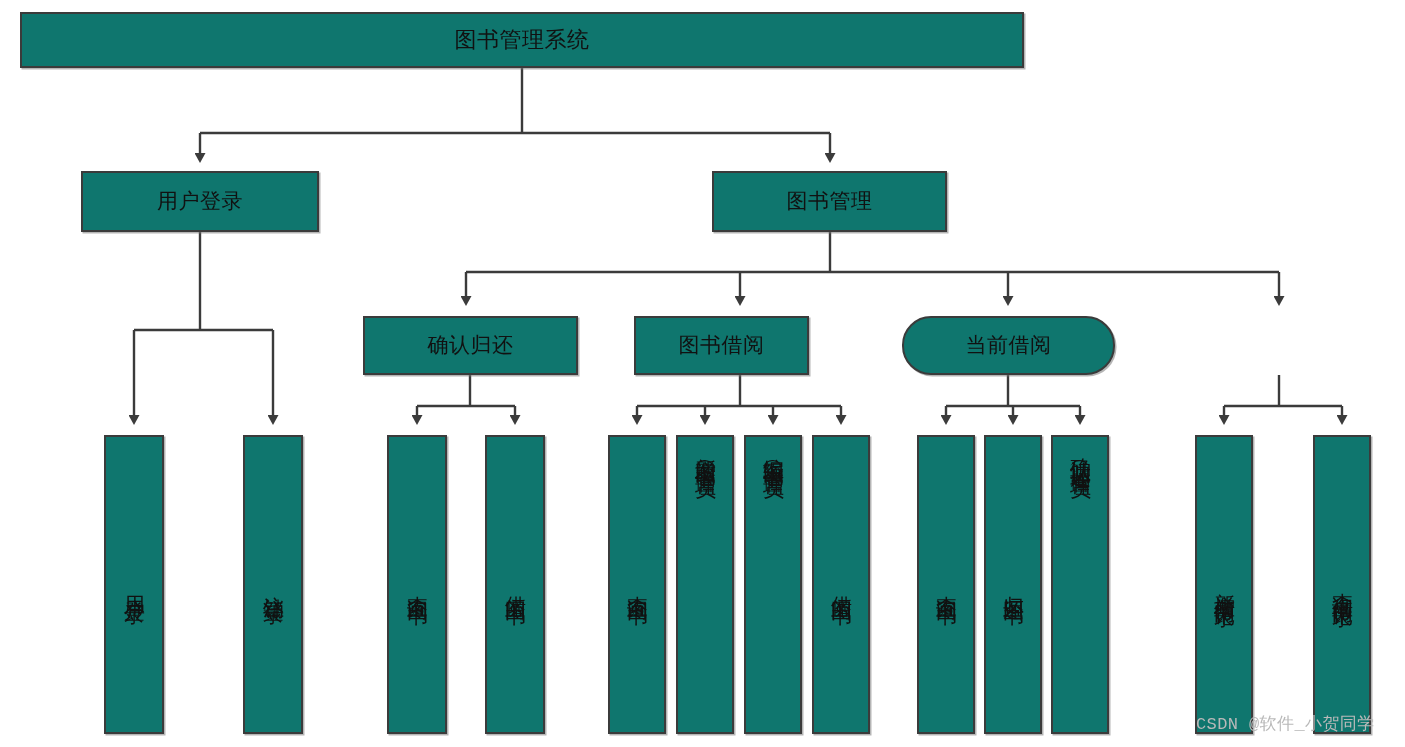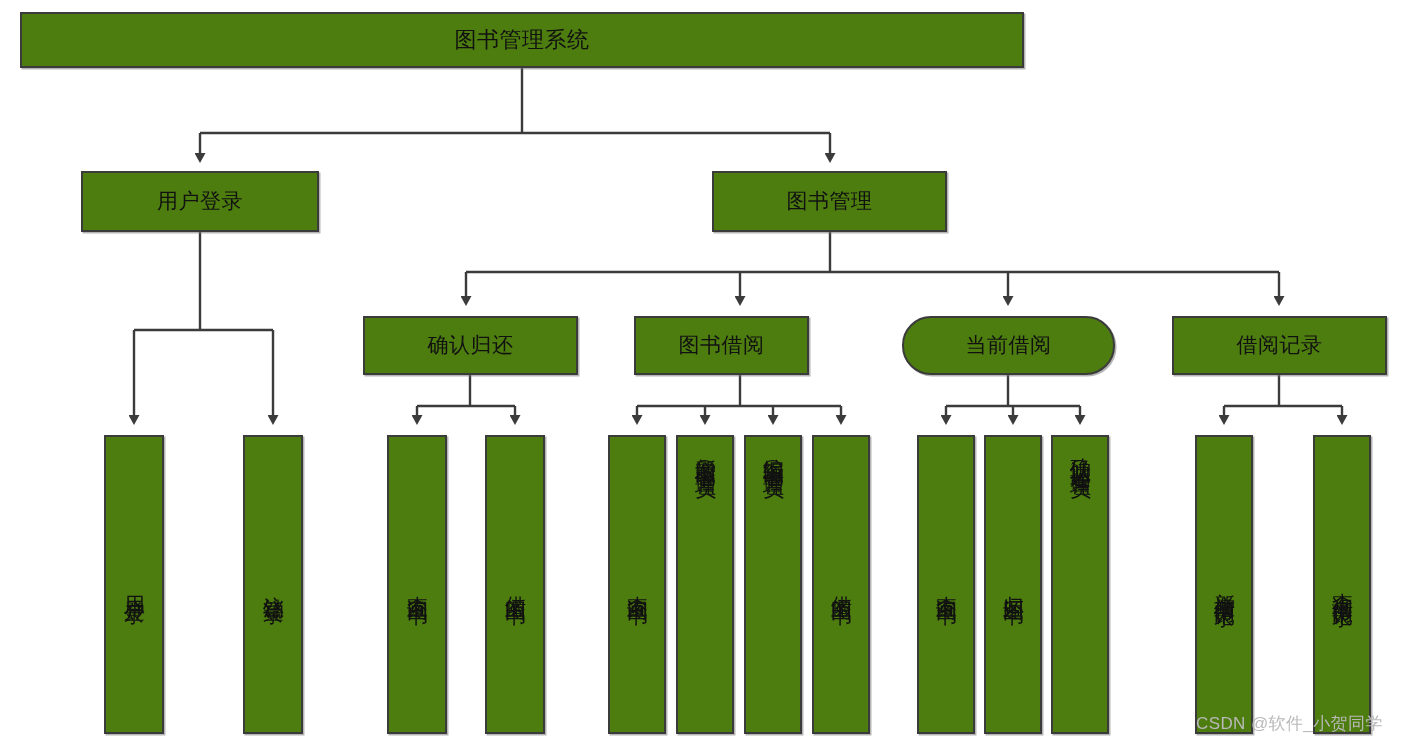--- a/index.html
+++ b/index.html
@@ -21,21 +21,21 @@
     position: absolute;
     left: 0;
     top: 0;
     width: 1405px;
     height: 747px;
     pointer-events: none;
   }
   .node {
     position: absolute;
     box-sizing: border-box;
-    background: #4d7c0f;
+    background: #0f766e;
     border: 2px solid #3b3b3b;
     box-shadow: 1.5px 1.5px 0 0 rgba(120,120,120,0.55);
     display: flex;
     align-items: center;
     justify-content: center;
     color: #111111;
   }
   .node .label {
     display: block;
     text-align: center;
@@ -65,21 +65,21 @@
     align-items: center;
     padding-top: 0;
   }
   #watermark {
     position: absolute;
     left: 1196px;
     top: 712px;
     font-size: 17px;
     color: #b9b9b9;
     white-space: nowrap;
-    font-family: Liberation Sans, sans-serif;
+    font-family: Liberation Mono, monospace;
     letter-spacing: 0.4px;
   }
 </style>
 </head>
 <body>
 
 <div id="canvas">
 
   <svg id="edges" viewBox="0 0 1405 747">
     <defs>
@@ -144,23 +144,20 @@
 
   <div class="node horizontal" style="left:363px; top:316px; width:215px; height:59px;">
     <span class="label">确认归还</span>
   </div>
   <div class="node horizontal" style="left:634px; top:316px; width:175px; height:59px;">
     <span class="label">图书借阅</span>
   </div>
   <div class="node horizontal" style="left:902px; top:316px; width:213px; height:59px;border-radius:29px;">
     <span class="label">当前借阅</span>
   </div>
-  <div class="node horizontal" style="left:1172px; top:316px; width:215px; height:59px;">
-    <span class="label">借阅记录</span>
-  </div>
 
   <div class="node vertical centered" style="left:104px; top:435px; width:60px; height:299px;">
     <span class="label">用户登录</span>
   </div>
   <div class="node vertical centered" style="left:243px; top:435px; width:60px; height:299px;">
     <span class="label">注销登录</span>
   </div>
 
   <div class="node vertical centered" style="left:387px; top:435px; width:60px; height:299px;">
     <span class="label">查询图书</span>

